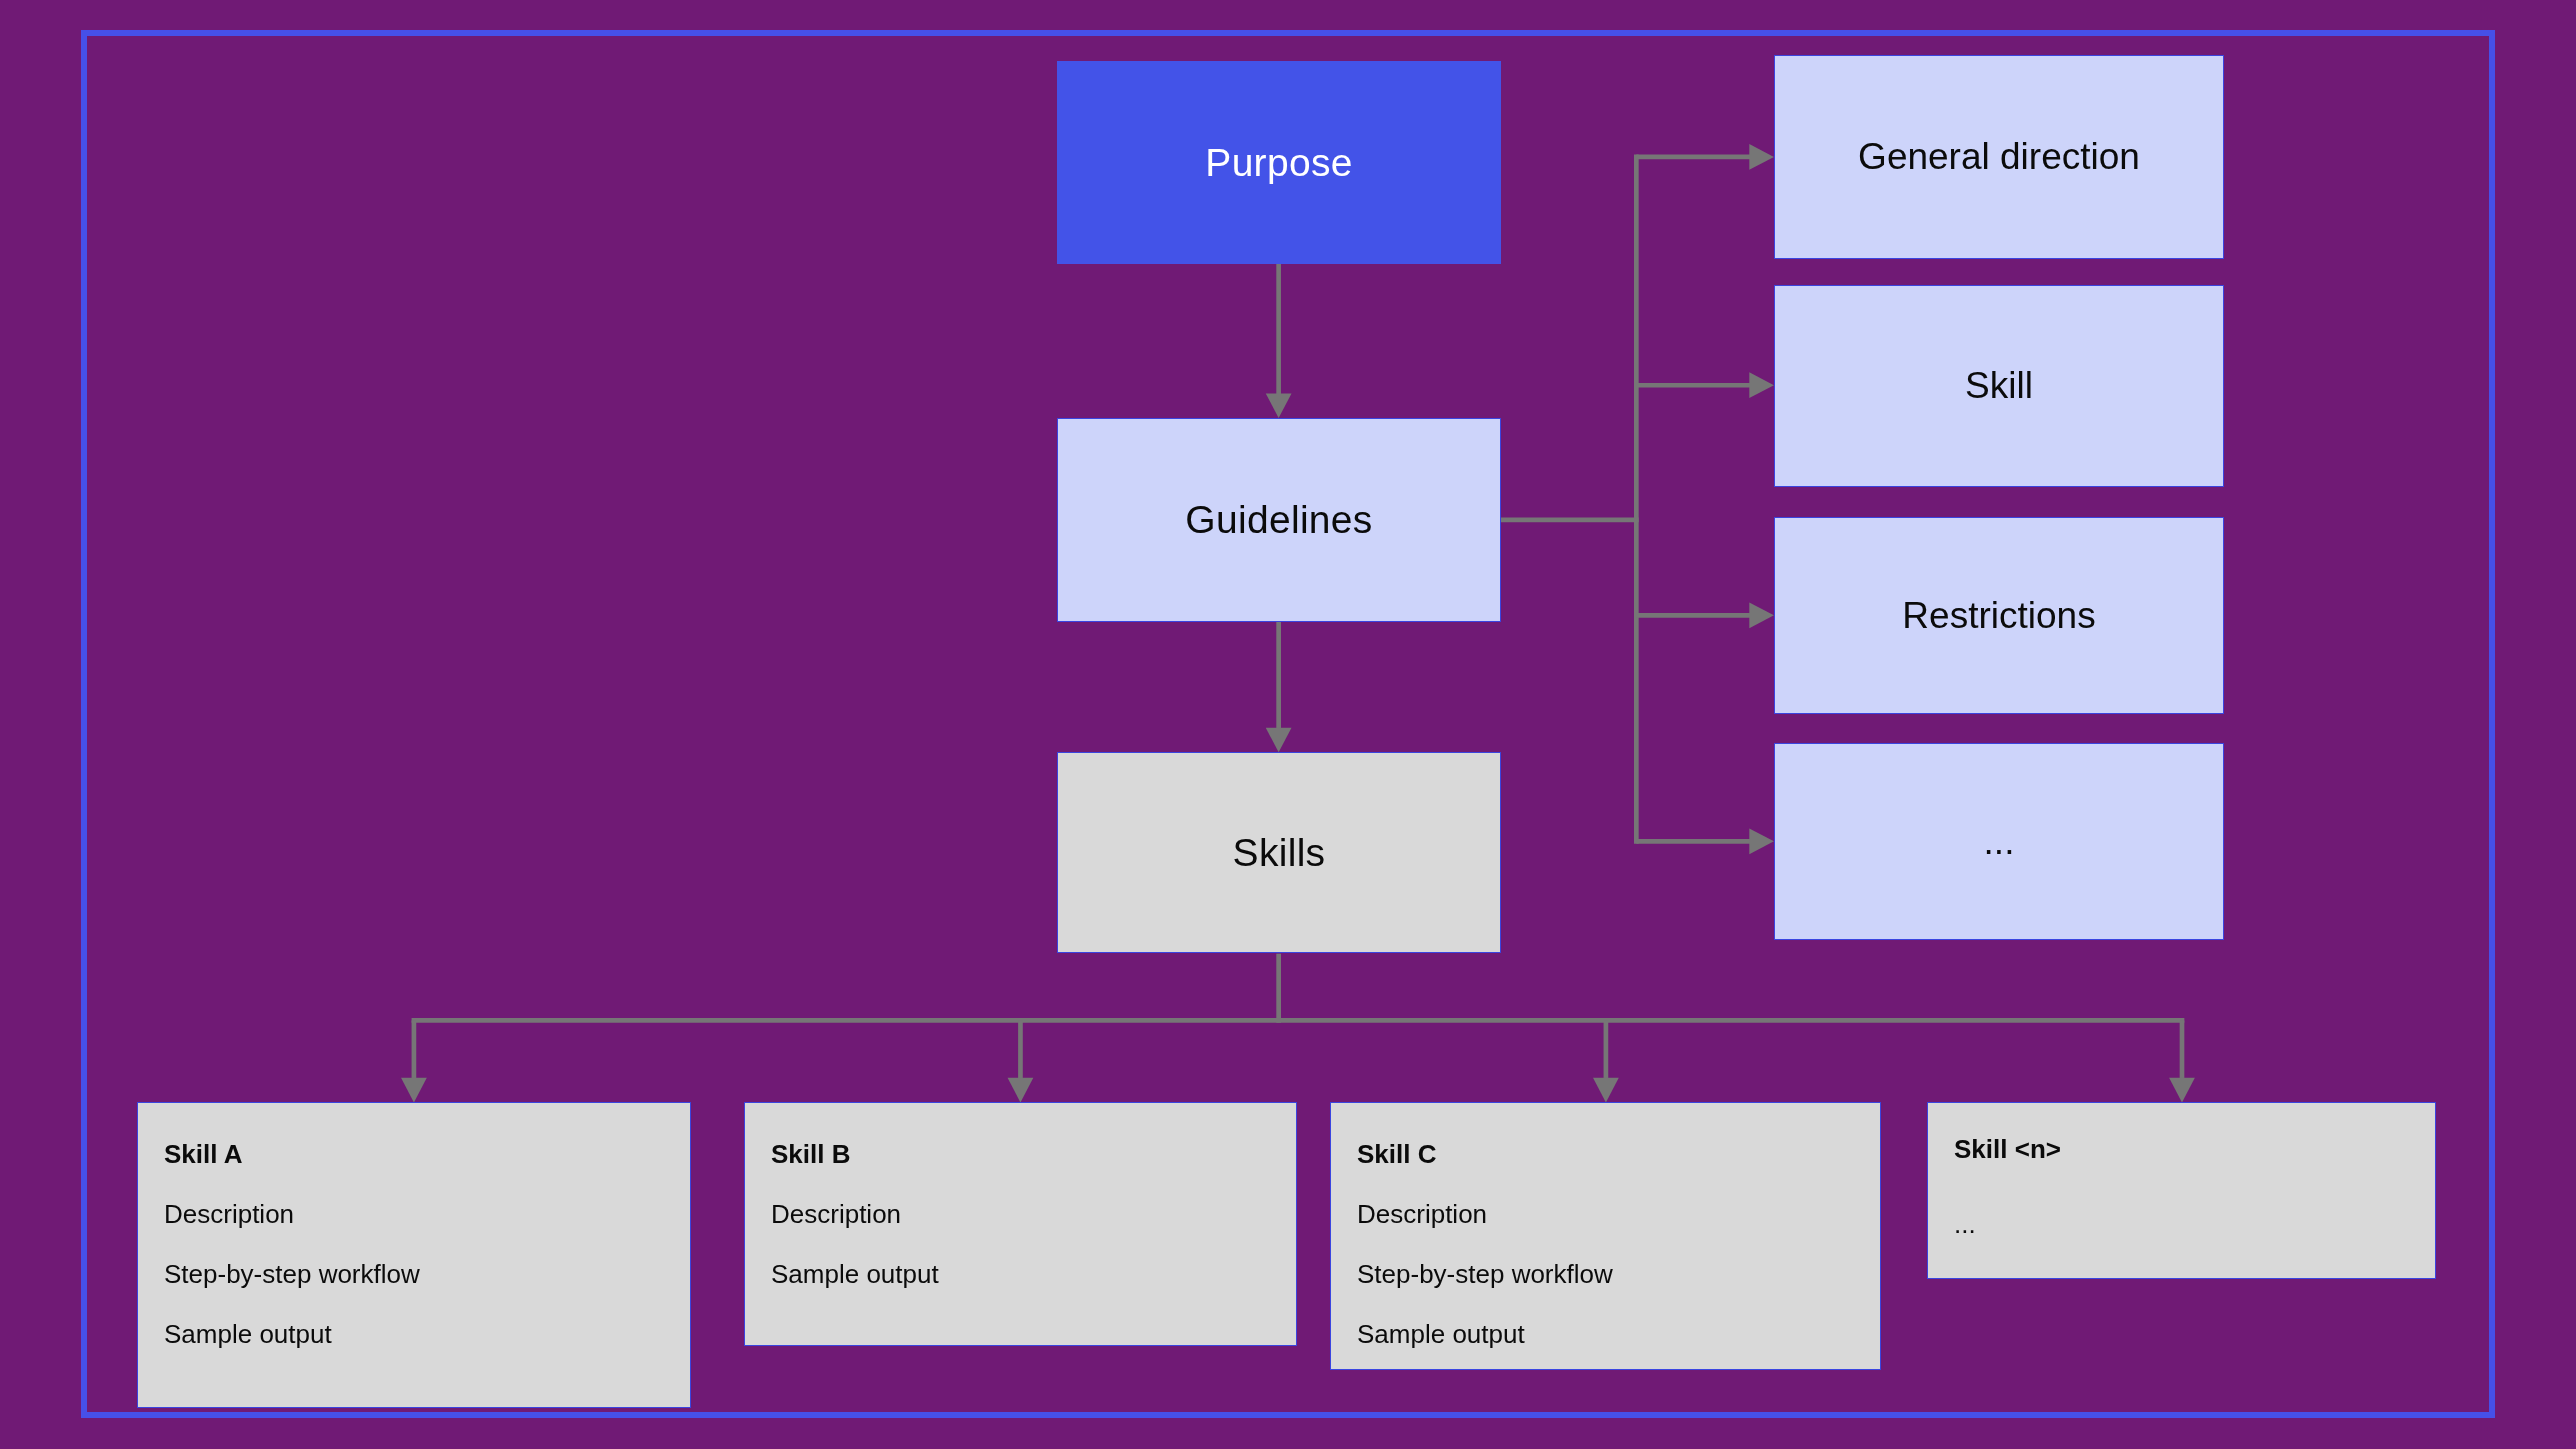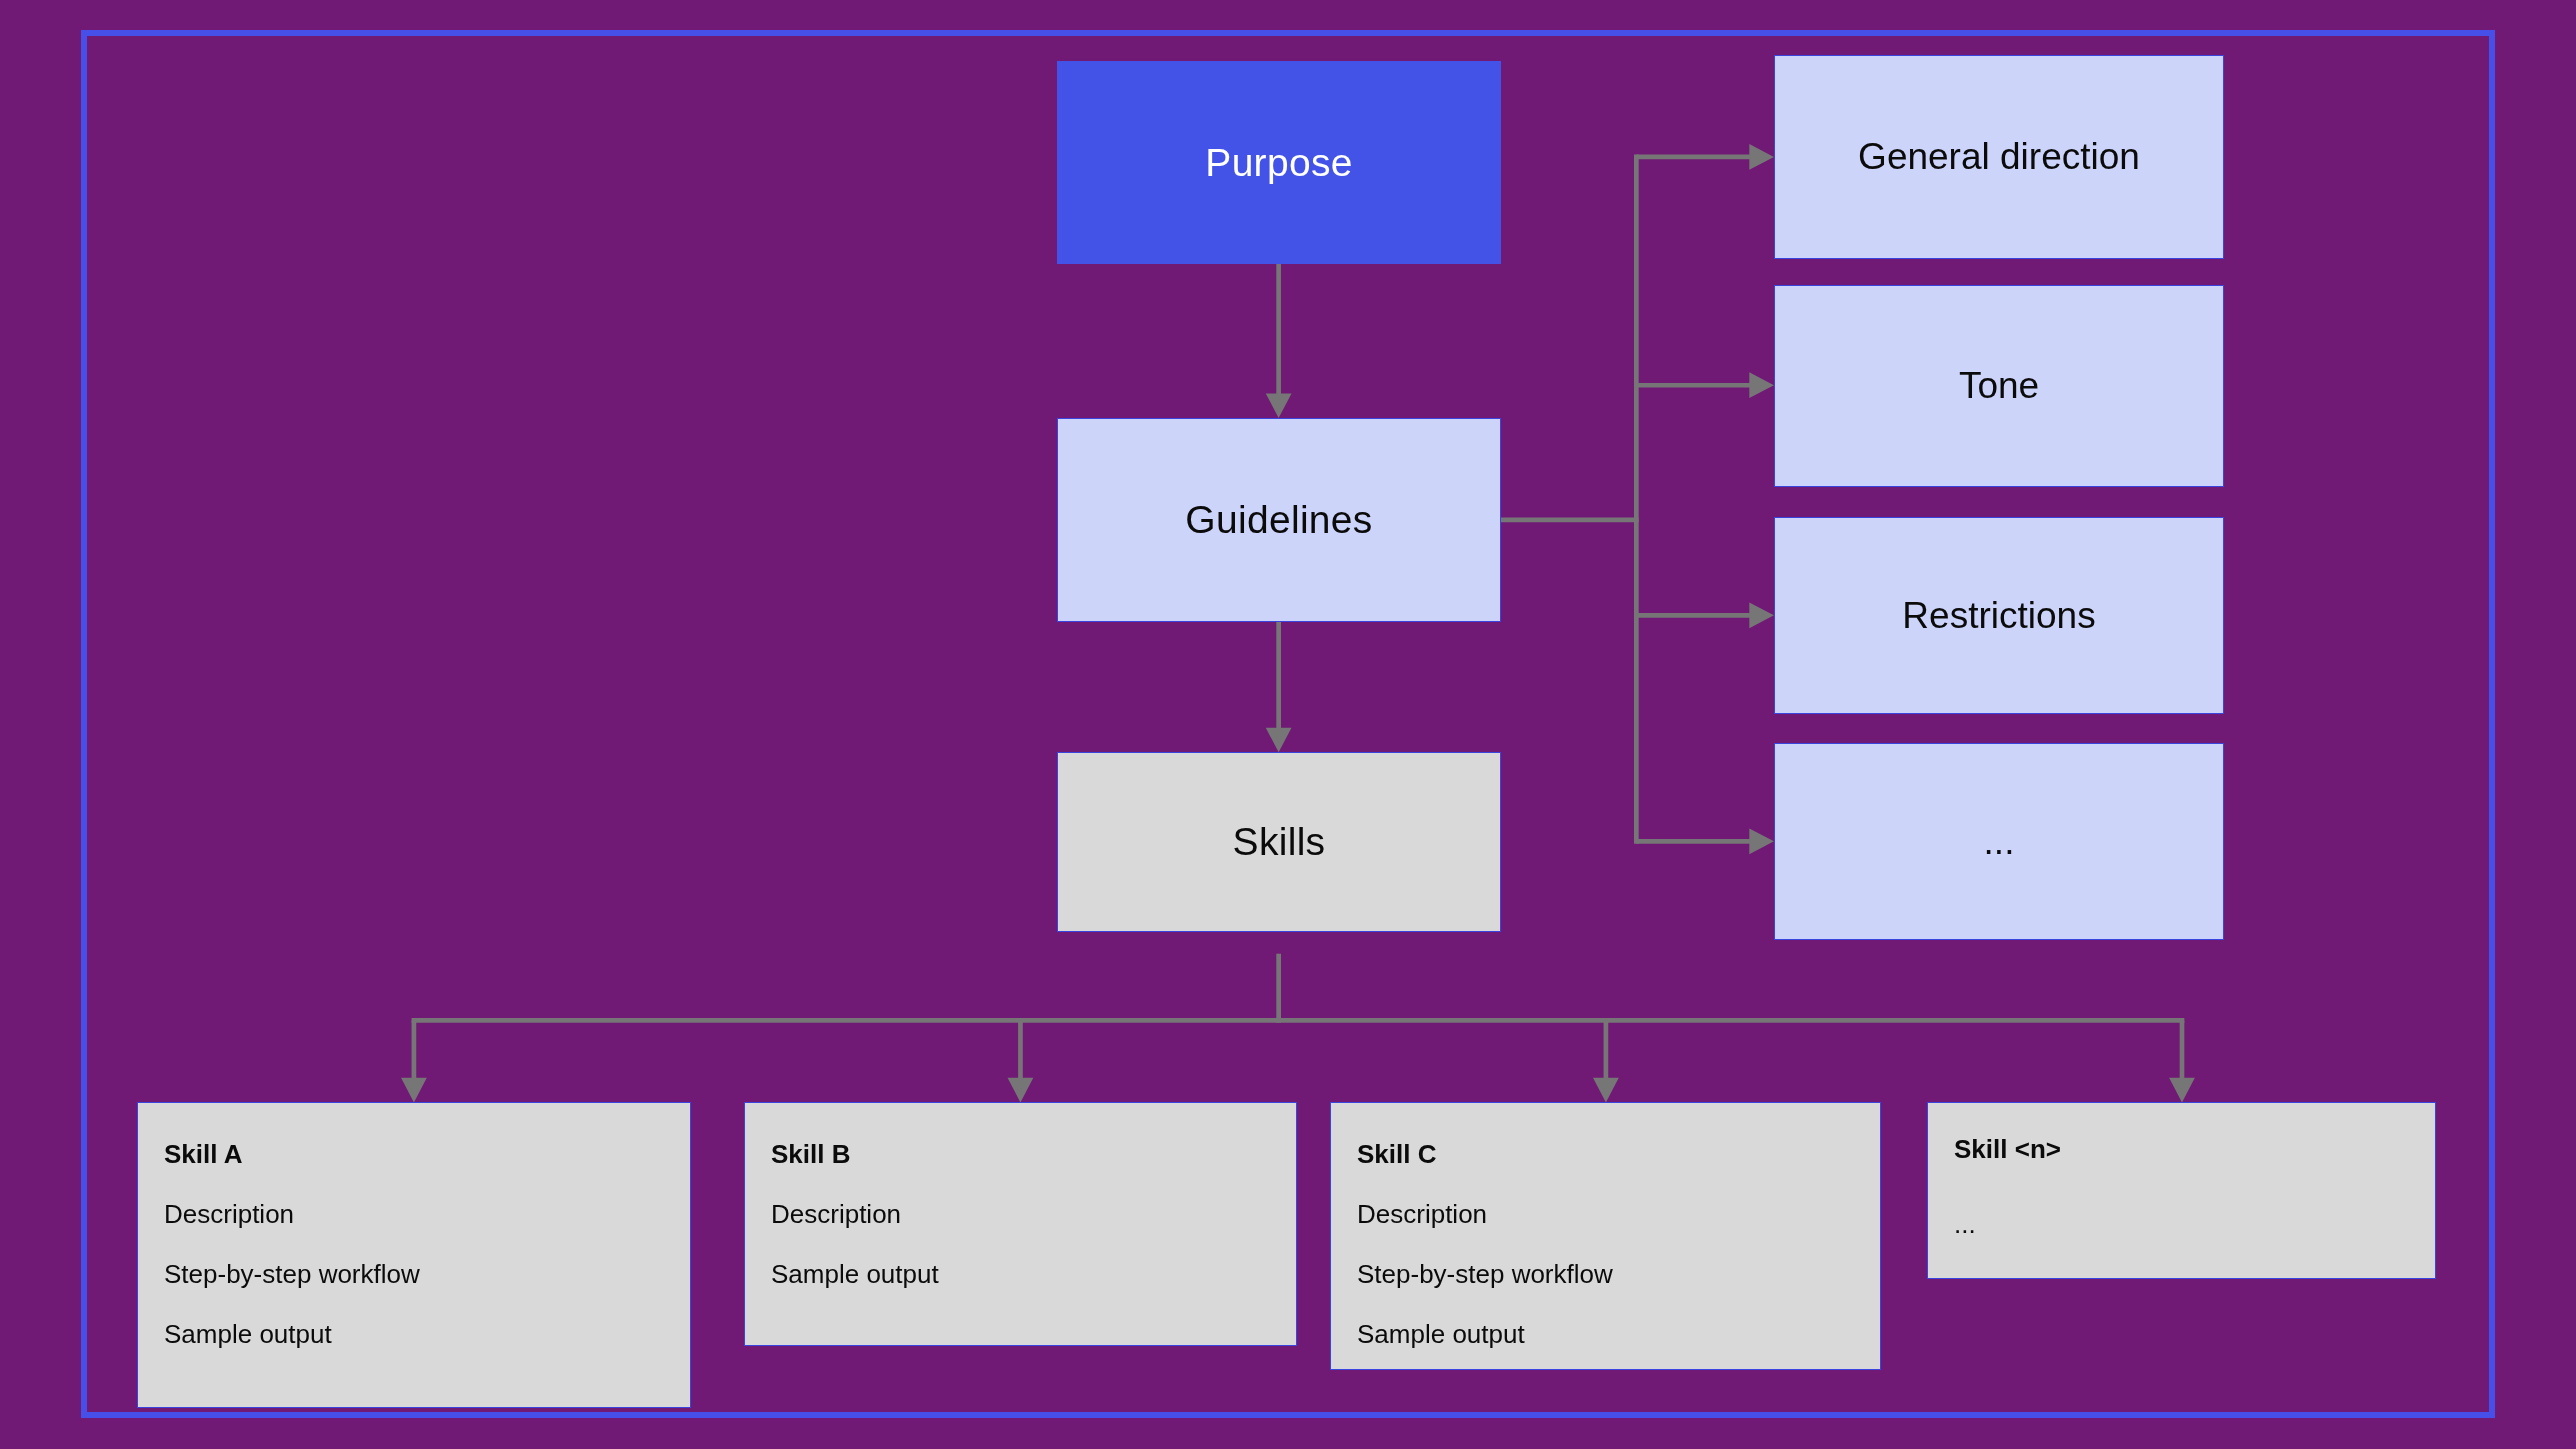--- a/index.html
+++ b/index.html
@@ -47,21 +47,21 @@
     left: 1057px; top: 61px; width: 444px; height: 203px;
     background: #4353e8;
     color: #ffffff;
   }
   .node--guidelines {
     left: 1057px; top: 418px; width: 444px; height: 204px;
     background: #cdd4fa;
     border: 1.8px solid #3a45e0;
   }
   .node--skills {
-    left: 1057px; top: 752px; width: 444px; height: 180px;
+    left: 1057px; top: 752px; width: 444px; height: 201px;
     background: #d9d9d9;
     border: 1.8px solid #3a45e0;
   }
   .aspect {
     position: absolute;
     left: 1774px;
     width: 450px;
     box-sizing: border-box;
     background: #cdd4fa;
     border: 1.8px solid #3a45e0;
@@ -146,21 +146,21 @@
     <span>Guidelines</span>
   </div>
   <div class="node node--skills">
     <span>Skills</span>
   </div>
 
   <div class="aspect aspect--0">
     <span>General direction</span>
   </div>
   <div class="aspect aspect--1">
-    <span>Tone</span>
+    <span>Skill</span>
   </div>
   <div class="aspect aspect--2">
     <span>Restrictions</span>
   </div>
   <div class="aspect aspect--3">
     <span>...</span>
   </div>
 
   <div class="skill-card skill-card--0">
     <div class="skill-title">Skill A</div>

